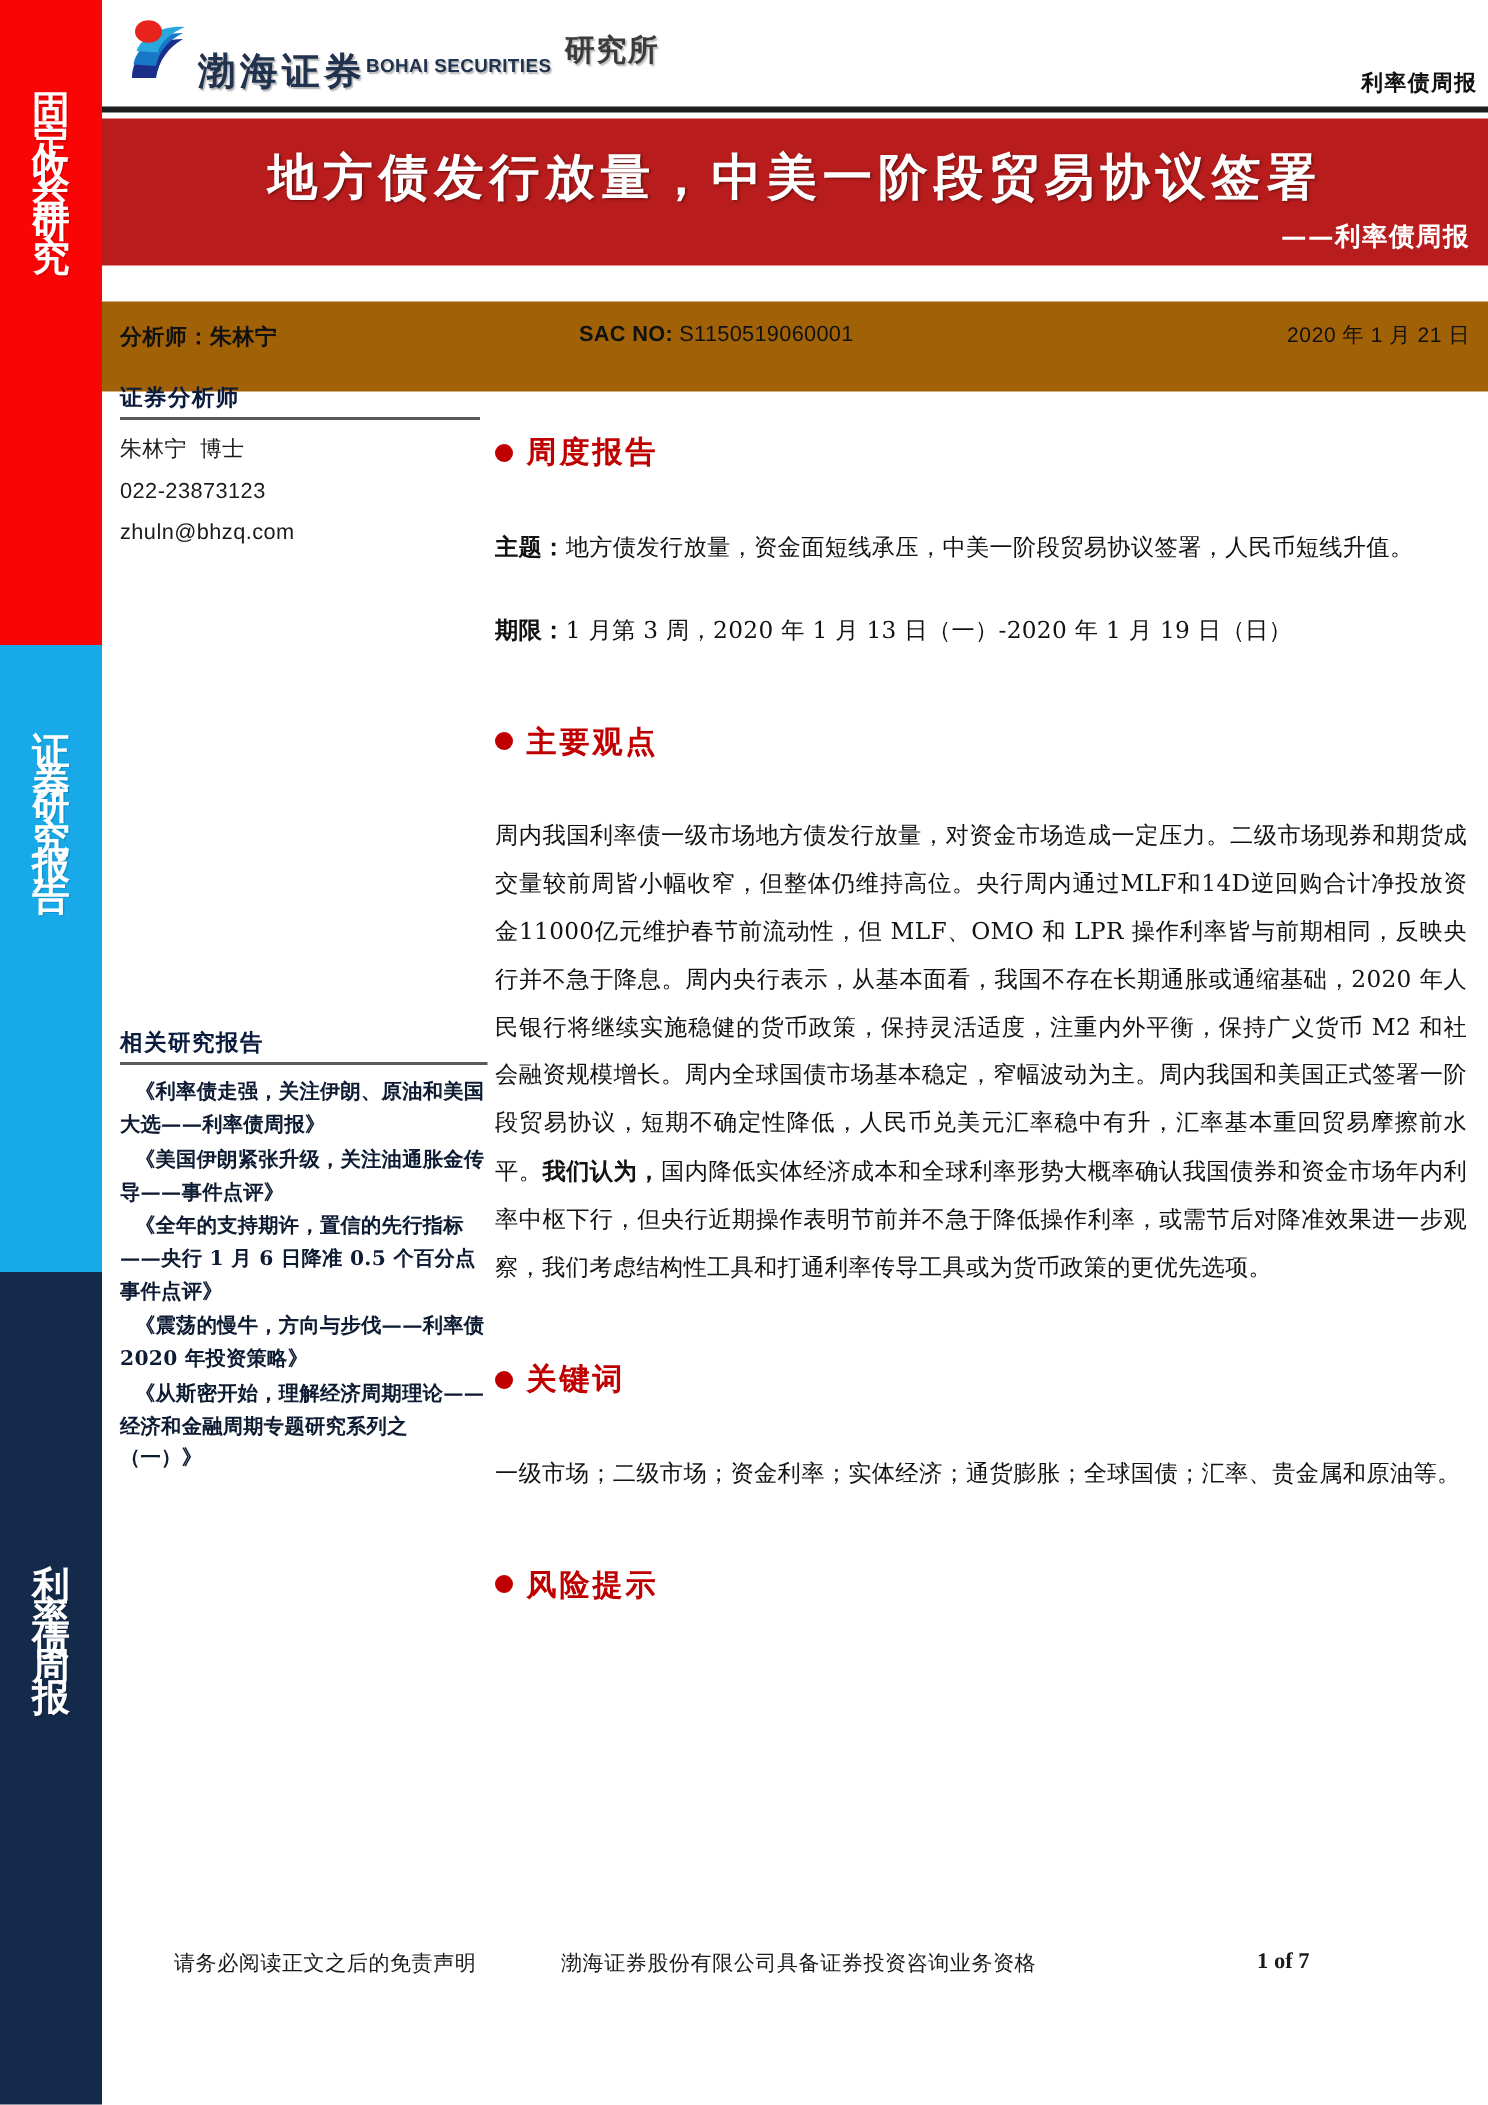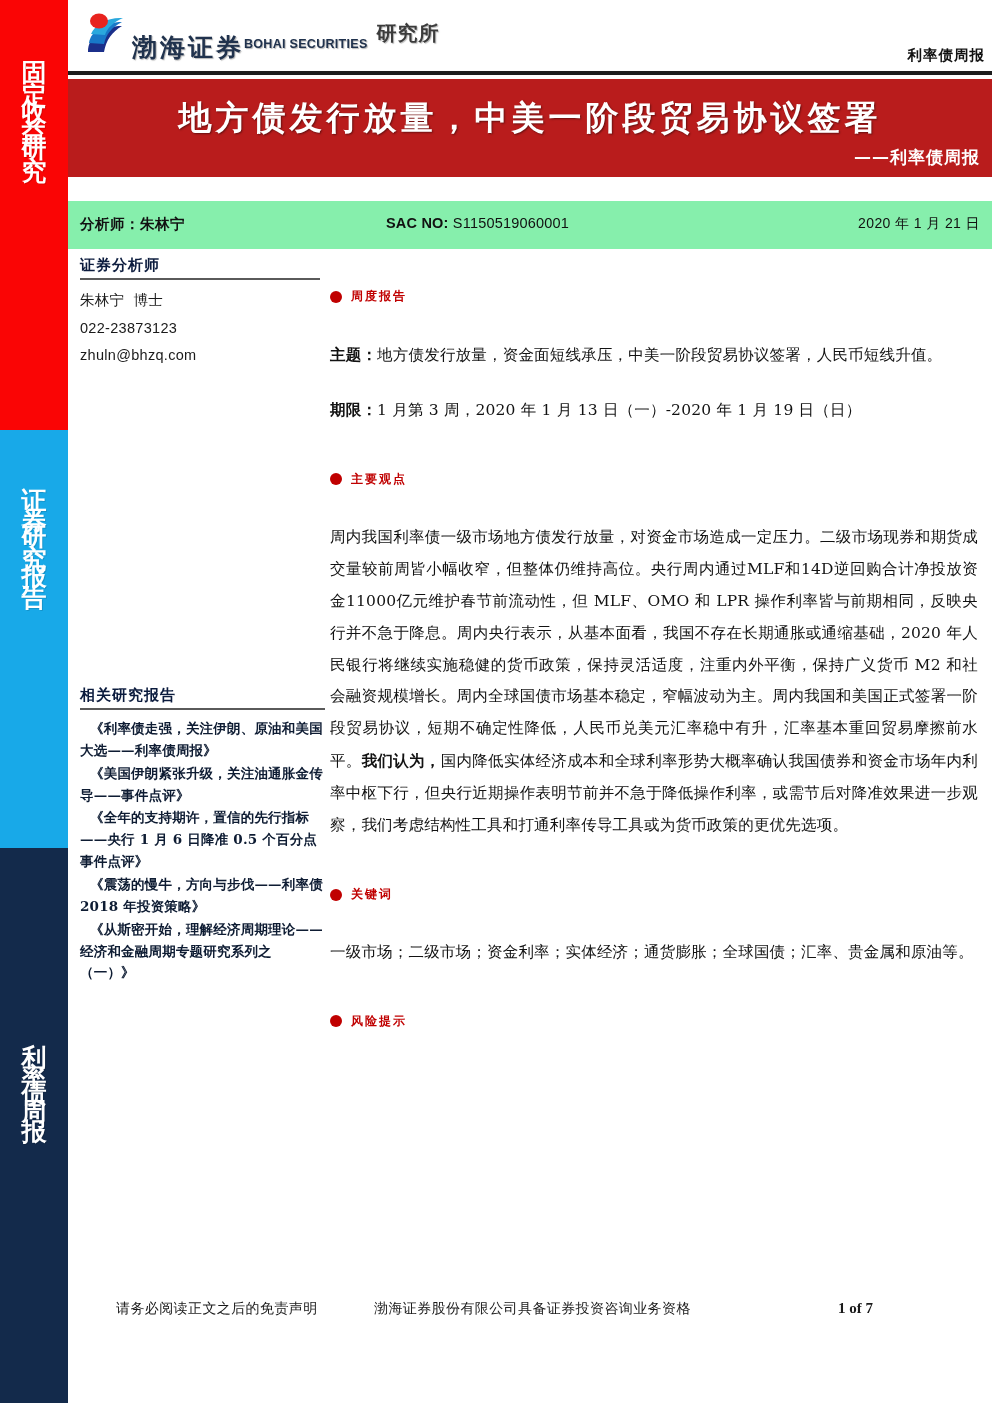--- a/index.html
+++ b/index.html
@@ -146,22 +146,22 @@
     font-family: "DejaVu Serif", "Liberation Serif", serif;
     font-size: 17px;
     font-weight: bold;
     letter-spacing: 1px;
   }
 
   
   .meta-band {
     position: absolute;
     left: 0; top: 201px;
-    width: 924px; height: 48px;
-    background: #86efac;
+    width: 924px; height: 60px;
+    background: #a16207;
   }
   .meta-analyst {
     position: absolute;
     left: 12px; top: 14px;
     font-family: "DejaVu Serif", "Liberation Serif", serif;
     font-size: 14.5px;
     font-weight: bold;
     color: #111111;
     letter-spacing: 0.5px;
   }
@@ -229,21 +229,21 @@
   .maincol {
     position: absolute;
     left: 262px; top: 288px;
     width: 648px;
   }
   .sec-heading {
     display: flex;
     align-items: center;
     color: #c00000;
     font-family: "DejaVu Serif", "Liberation Serif", serif;
-    font-size: 12px;
+    font-size: 20px;
     font-weight: bold;
     letter-spacing: 2px;
     margin-bottom: 34px;
   }
   .bullet-dot {
     width: 12px; height: 12px;
     border-radius: 50%;
     background: #c00000;
     margin-right: 9px;
     flex: 0 0 auto;
@@ -349,21 +349,21 @@
     <div class="lc-line mono">022-23873123</div>
     <div class="lc-line mono">zhuln@bhzq.com</div>
   </div>
 
   <div class="related-block">
     <div class="lc-heading">相关研究报告</div>
     <div class="lc-rule"></div>
     <div class="rel-item">《利率债走强，关注伊朗、原油和美国大选——利率债周报》</div>
     <div class="rel-item">《美国伊朗紧张升级，关注油通胀金传导——事件点评》</div>
     <div class="rel-item">《全年的支持期许，置信的先行指标——央行 1 月 6 日降准 0.5 个百分点事件点评》</div>
-    <div class="rel-item">《震荡的慢牛，方向与步伐——利率债 2018 年投资策略》</div>
+    <div class="rel-item">《震荡的慢牛，方向与步伐——利率债 2020 年投资策略》</div>
     <div class="rel-item">《从斯密开始，理解经济周期理论——经济和金融周期专题研究系列之（一）》</div>
   </div>
 
   <div class="maincol">
 
     <div class="sec-heading">
       <span class="bullet-dot"></span>
       <span>周度报告</span>
     </div>
 

